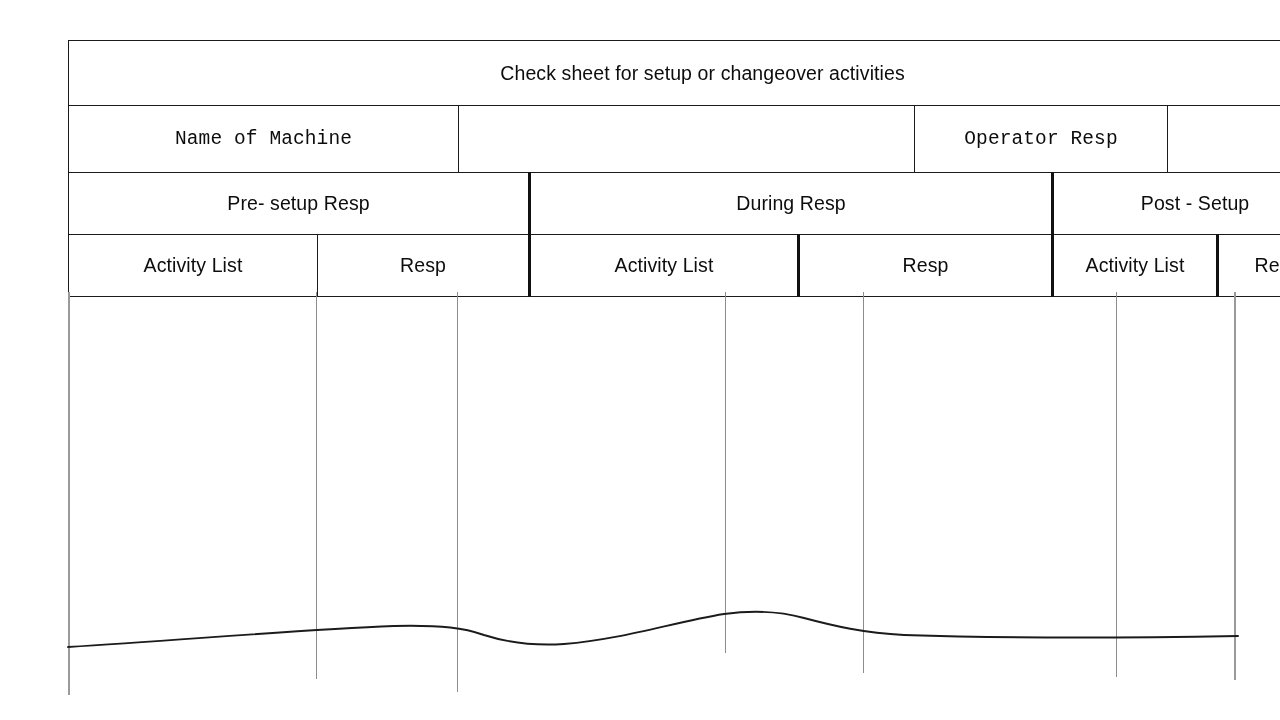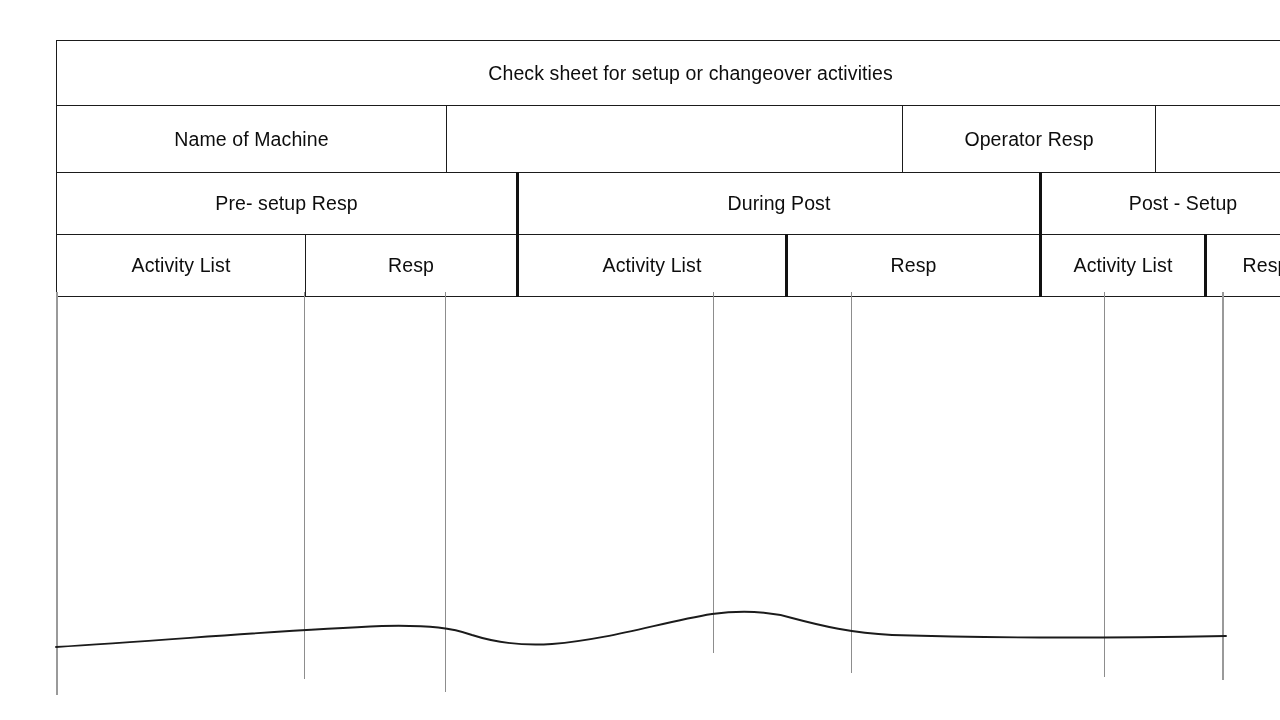--- a/index.html
+++ b/index.html
@@ -13,21 +13,21 @@
     position: relative;
     overflow: hidden;
     font-family: "Liberation Sans", "DejaVu Sans", sans-serif;
     color: #000000;
     -webkit-font-smoothing: antialiased;
   }
 
   
   #check-sheet {
     position: absolute;
-    left: 56px;
+    left: 68px;
     top: 40px;
     width: 1168px;
     height: 616px;
   }
 
   
   .sheet-table {
     position: absolute;
     left: 0;
     top: 0;
@@ -41,21 +41,21 @@
     vertical-align: middle;
     font-size: 19.5px;
     font-weight: 400;
     letter-spacing: 0.1px;
     padding: 0;
     color: #0d0d0d;
     background: #ffffff;
   }
 
   .row-title td   { height: 64px; }
-  .row-info td    { height: 66px; }
+  .row-info td    { height: 66px; font-family: Liberation Mono, monospace; }
   .row-stage td   { height: 61px; }
   .row-colhead td { height: 61px; margin-left: 24px; }
 
   
   .sep-left  { border-left-width: 3.4px !important;  border-left-color:#111 !important; }
   .sep-right { border-right-width: 3.4px !important; border-right-color:#111 !important; }
 
   
   #sheet-body {
     position: absolute;
@@ -122,21 +122,21 @@
 
       <tr class="row-info">
         <td colspan="2">Name of Machine</td>
         <td colspan="4"></td>
         <td colspan="3">Operator Resp</td>
         <td colspan="2"></td>
       </tr>
 
       <tr class="row-stage">
         <td colspan="3" class="sep-right">Pre- setup Resp</td>
-        <td colspan="4" class="sep-left sep-right">During Post</td>
+        <td colspan="4" class="sep-left sep-right">During Resp</td>
         <td colspan="4" class="sep-left">Post - Setup</td>
       </tr>
 
       <tr class="row-colhead">
         <td>Activity List</td>
         <td colspan="2" class="sep-right">Resp</td>
         <td colspan="2" class="sep-left sep-right">Activity List</td>
         <td colspan="2" class="sep-left sep-right">Resp</td>
         <td colspan="3" class="sep-left sep-right">Activity List</td>
         <td class="sep-left">Resp</td>

